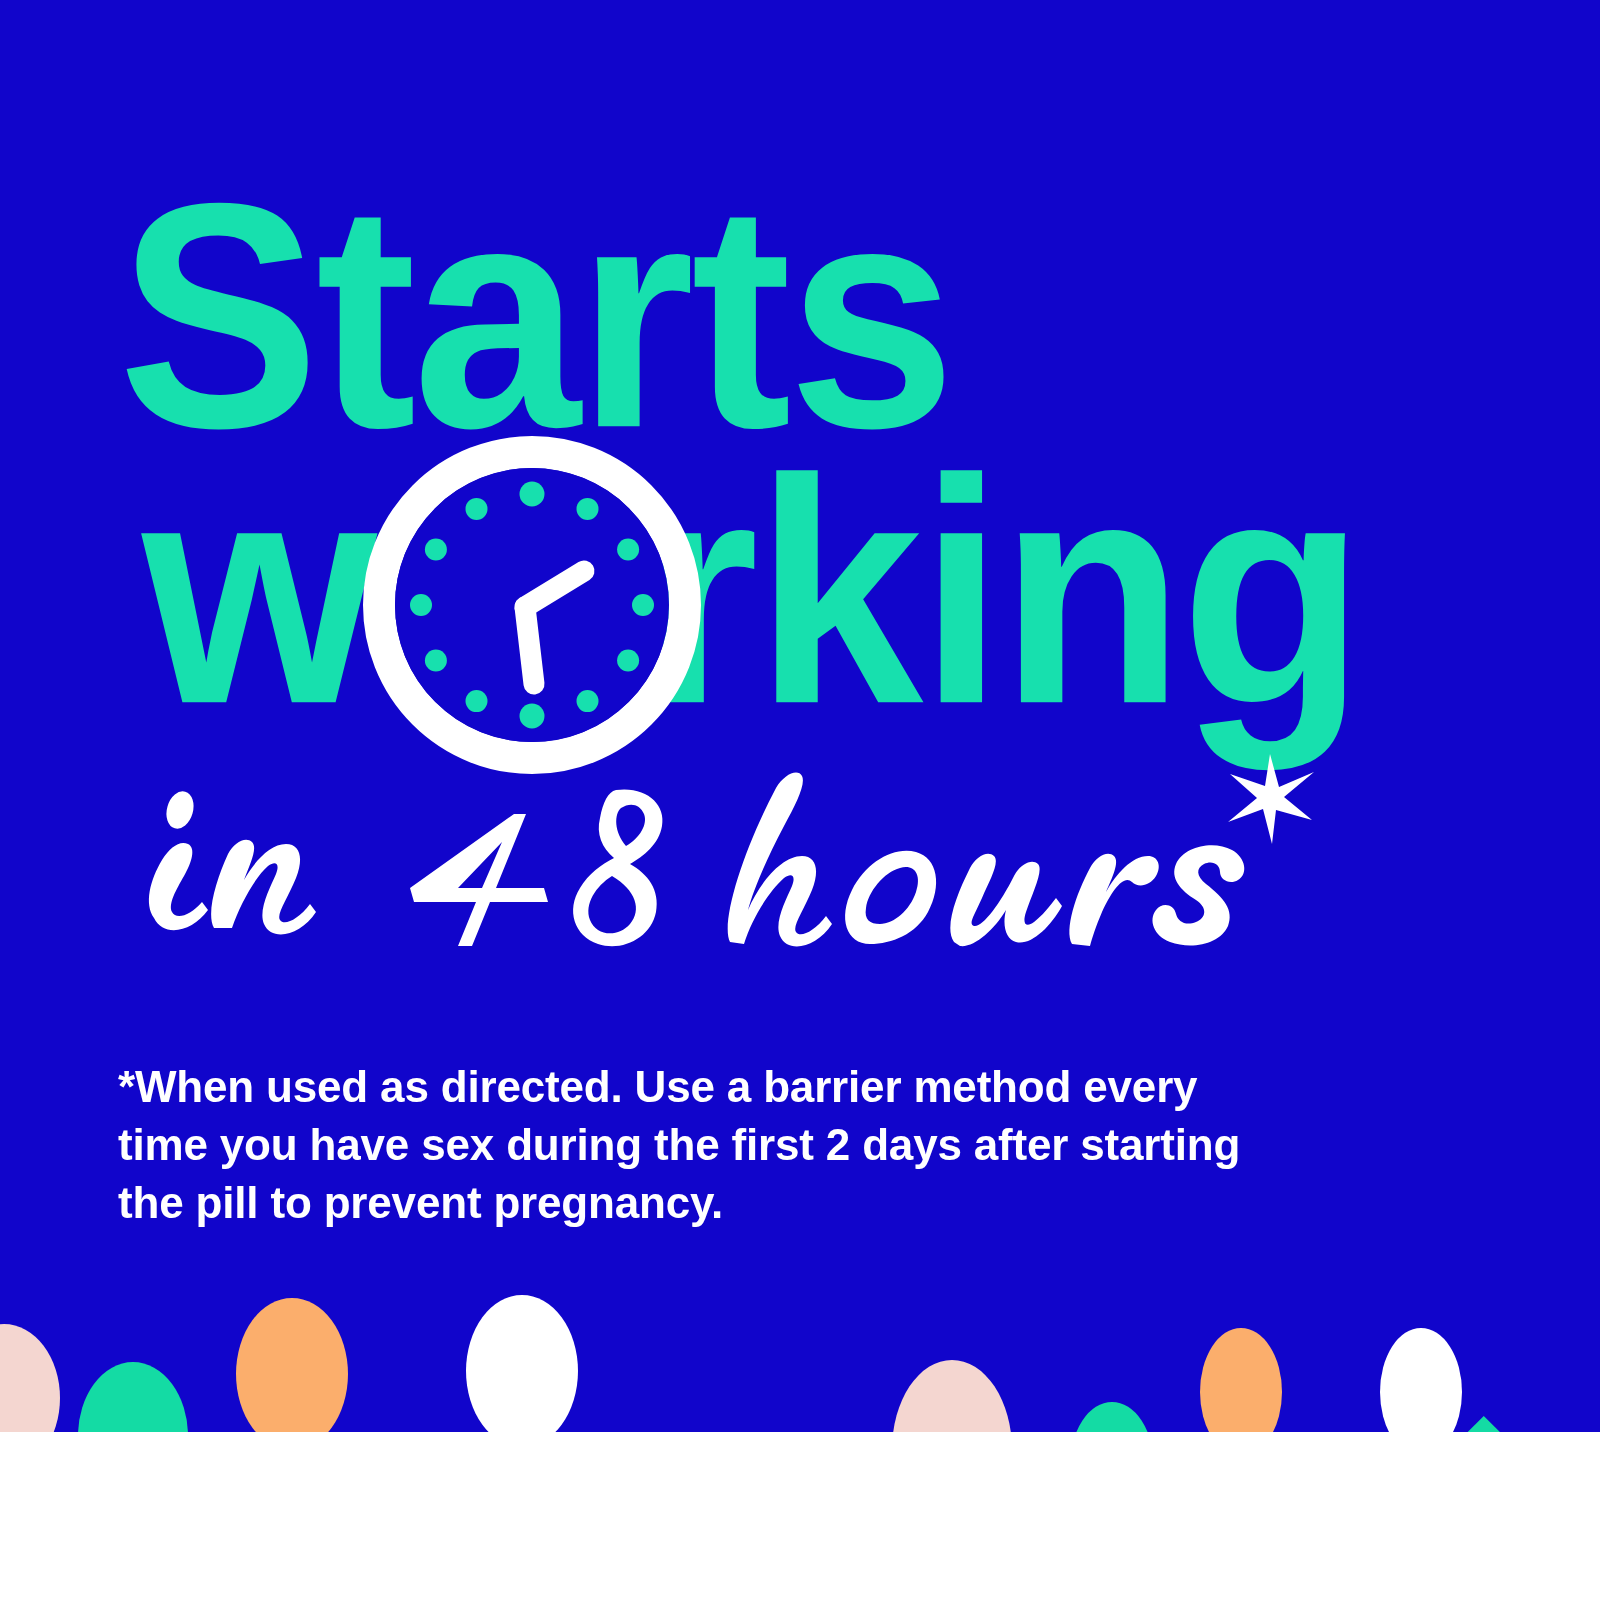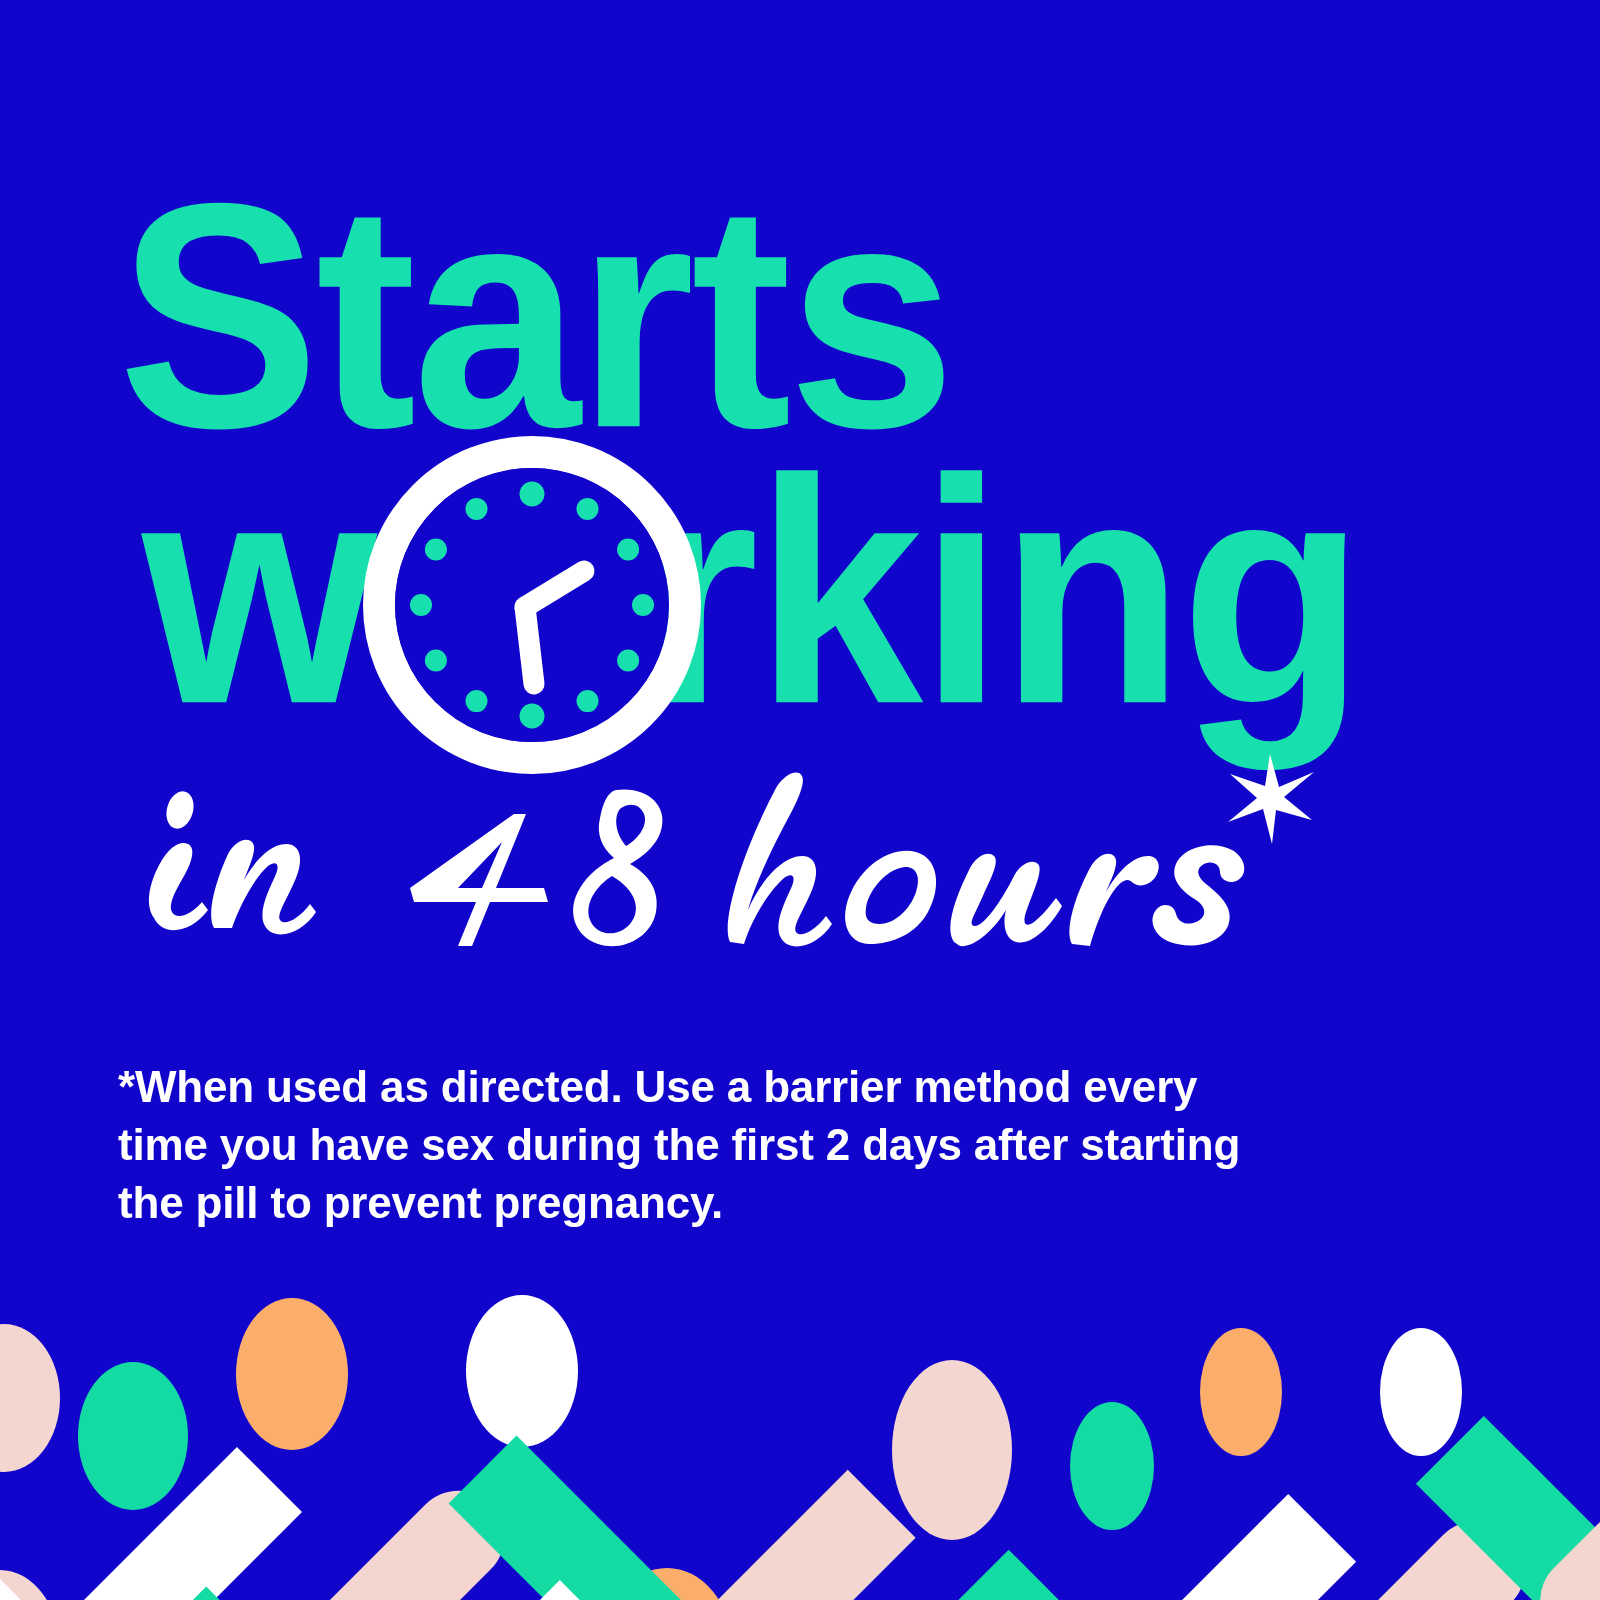--- a/index.html
+++ b/index.html
@@ -8,21 +8,21 @@
   }
   body {
     width: 1600px;
     height: 1600px;
     overflow: hidden;
     font-family: "Liberation Sans", sans-serif;
   }
   #poster {
     position: relative;
     width: 1600px;
-    height: 1600px;
+    height: 1432px;
     background: #1105CB;
     overflow: hidden;
   }
 
   
   .headline-block {
     position: absolute;
     left: 0;
     top: 0;
     width: 1600px;

